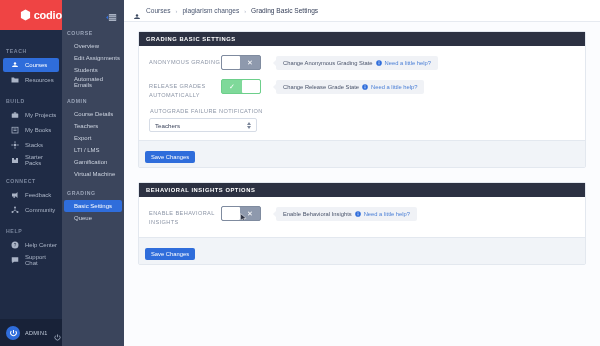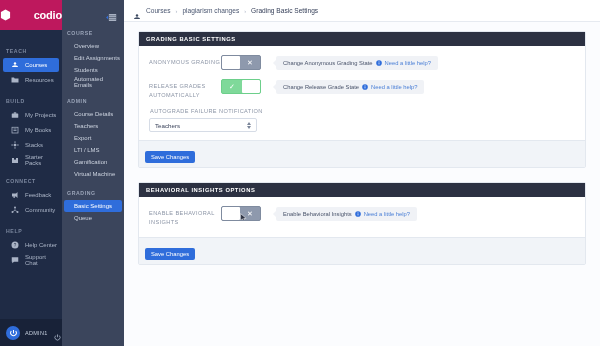--- a/index.html
+++ b/index.html
@@ -14,22 +14,22 @@
   
   .rail {
     width: 62px; height: 346px;
     background: #1f2b45;
     display: flex; flex-direction: column;
     position: relative;
     flex: 0 0 62px;
   }
   .rail-logo {
     height: 30px;
-    background: #be185d;
-    display: flex; align-items: center; justify-content: space-between;
+    background: #ef4444;
+    display: flex; align-items: center; justify-content: flex-end;
     gap: 3px;
   }
   .logo-mark { width: 11px; height: 12px; display: block; }
   .logo-text {
     color: #ffffff; font-size: 11px; font-weight: bold; letter-spacing: -0.2px;
   }
   .rail-scroll { flex: 1; padding-top: 18px; overflow: hidden; }
   .rail-group-label {
     color: #7b879e; font-size: 5.2px; letter-spacing: 0.6px;
     padding: 0 0 4px 6px; text-transform: uppercase; font-weight: bold;

